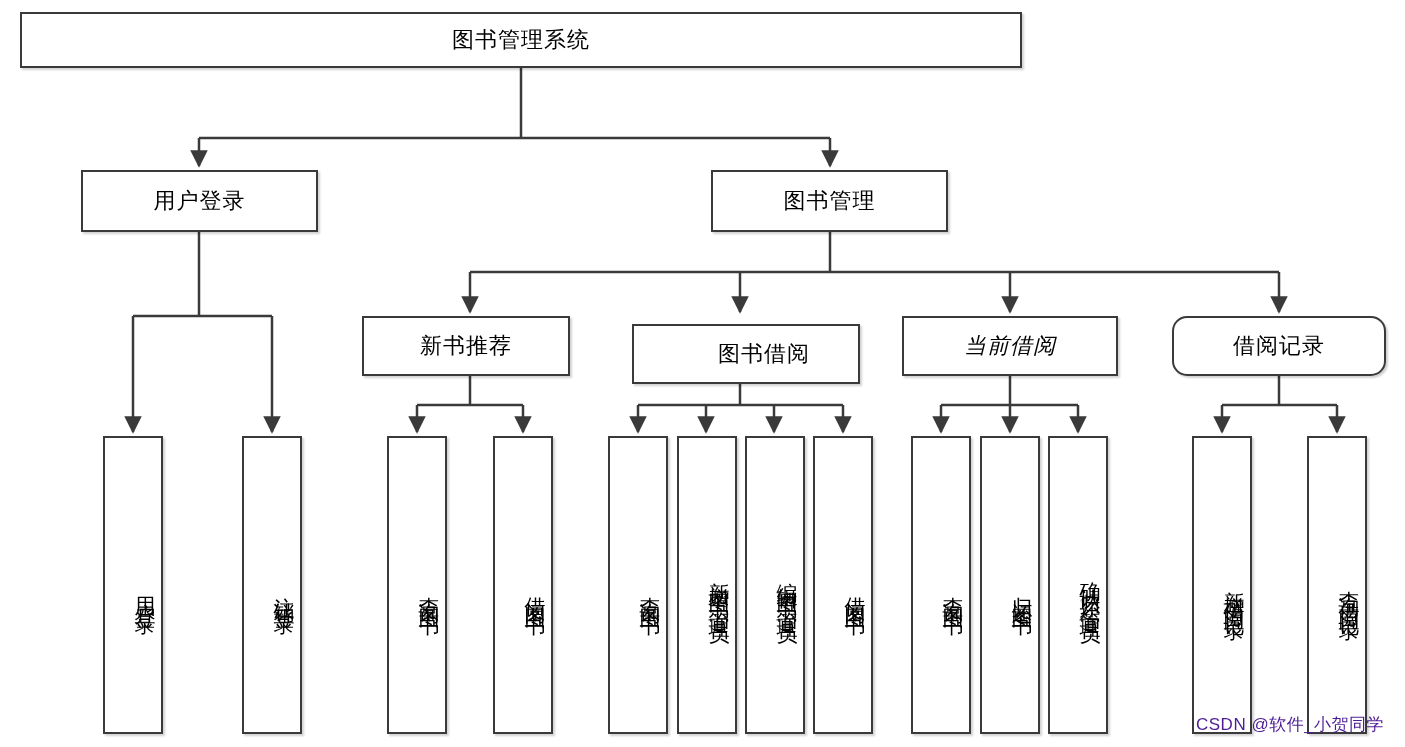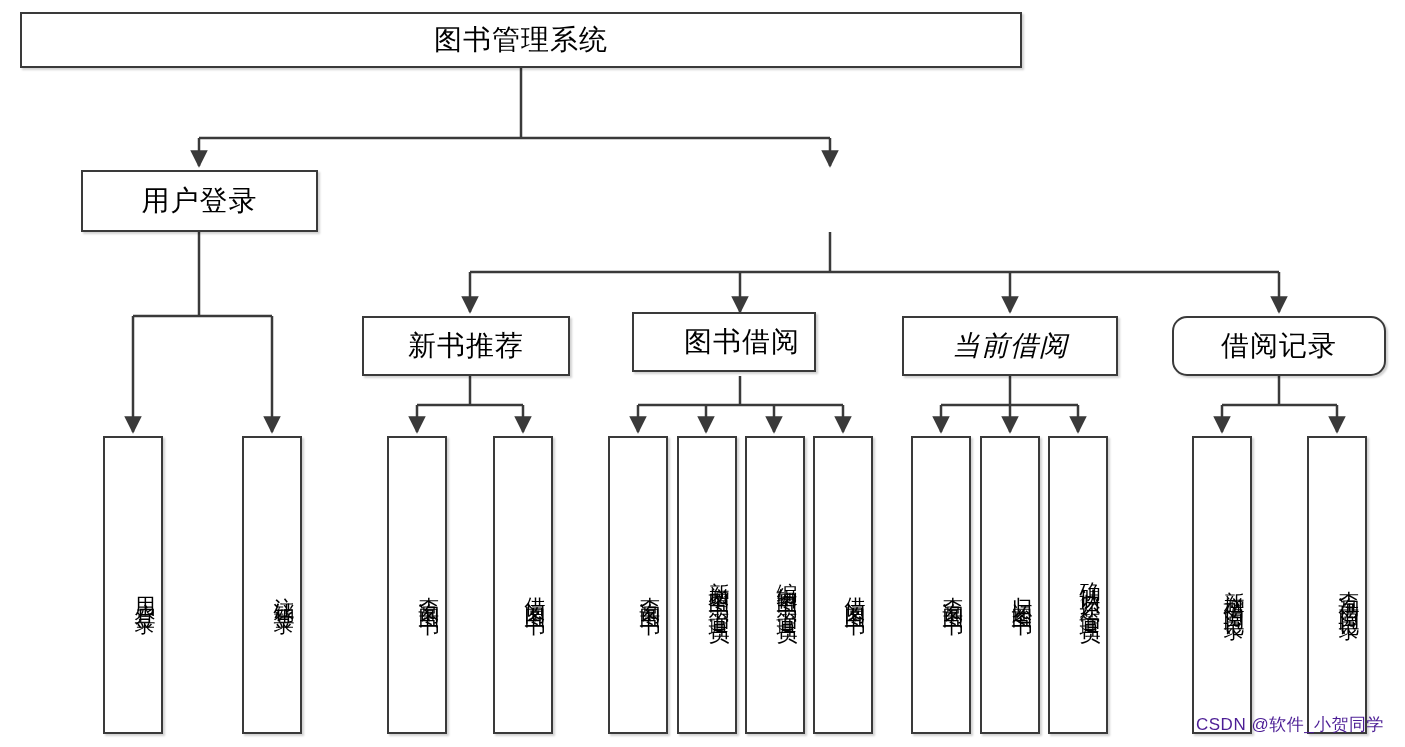--- a/index.html
+++ b/index.html
@@ -30,21 +30,21 @@
     background: #ffffff;
     border: 2.5px solid #3a3a3a;
     box-shadow: 2px 2px 2px rgba(0,0,0,0.18);
     display: flex;
     align-items: center;
     justify-content: center;
     color: #000000;
     z-index: 2;
   }
   .node.horiz {
-    font-size: 28px;
+    font-size: 22px;
     letter-spacing: 1px;
     line-height: 1.2;
     text-align: center;
   }
   .node.vert {
     writing-mode: vertical-rl;
     text-orientation: upright;
     font-size: 21px;
     line-height: 1.5;
     letter-spacing: 6px;
@@ -116,23 +116,24 @@
       <path d="M 1279 376 L 1279 405"></path>
       <path d="M 1222 405 L 1337 405"></path>
       <path d="M 1222 405 L 1222 432" marker-end="url(#arrow)"></path>
       <path d="M 1337 405 L 1337 432" marker-end="url(#arrow)"></path>
     </g>
   </svg>
 
   <div class="node horiz" style="left:20px; top:12px; width:1002px; height:56px;">图书管理系统</div>
 
   <div class="node horiz" style="left:81px; top:170px; width:237px; height:62px;">用户登录</div>
+  <div class="node horiz" style="left:711px; top:170px; width:237px; height:62px;">图书管理</div>
 
   <div class="node horiz" style="left:362px; top:316px; width:208px; height:60px;">新书推荐</div>
-  <div class="node horiz" style="left:632px; top:312px; width:184px; height:60px;padding-left:36px;">图书借阅</div>
+  <div class="node horiz" style="left:632px; top:324px; width:228px; height:60px;padding-left:36px;">图书借阅</div>
   <div class="node horiz" style="left:902px; top:316px; width:216px; height:60px;font-style:italic;">当前借阅</div>
   <div class="node horiz" style="left:1172px; top:316px; width:214px; height:60px;border-radius:15px;">借阅记录</div>
 
   <div class="node vert" style="left:103px; top:436px; width:60px; height:298px;">用户登录</div>
   <div class="node vert" style="left:242px; top:436px; width:60px; height:298px;">注销登录</div>
 
   <div class="node vert" style="left:387px; top:436px; width:60px; height:298px;">查询图书</div>
   <div class="node vert" style="left:493px; top:436px; width:60px; height:298px;">借阅图书</div>
 
   <div class="node vert" style="left:608px; top:436px; width:60px; height:298px;">查询图书</div>

